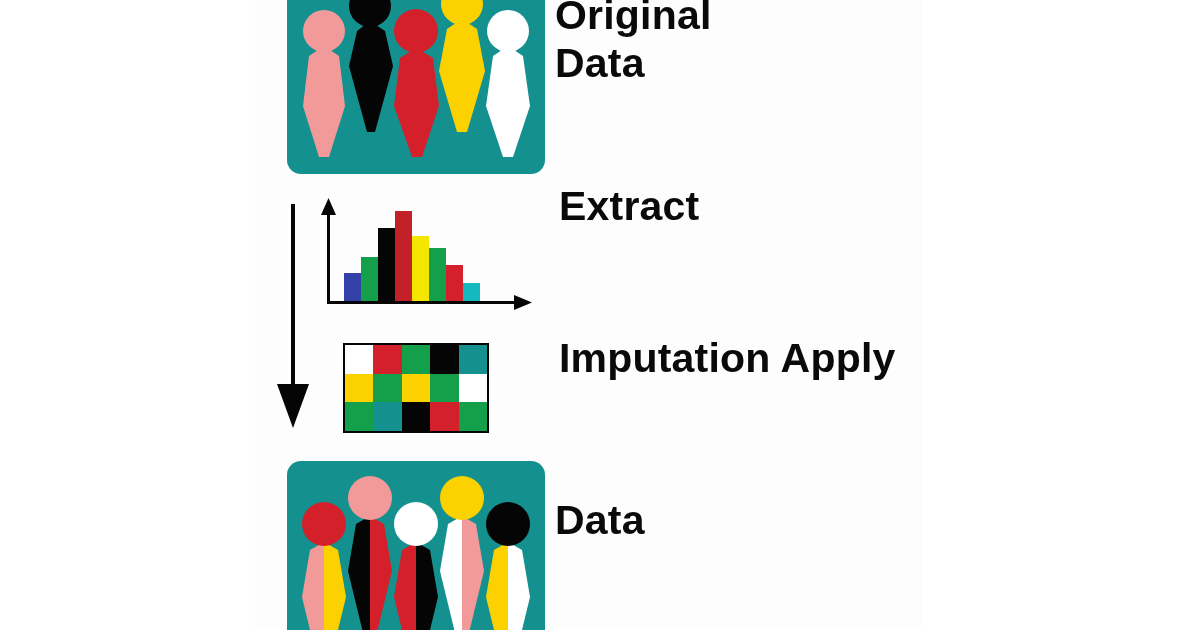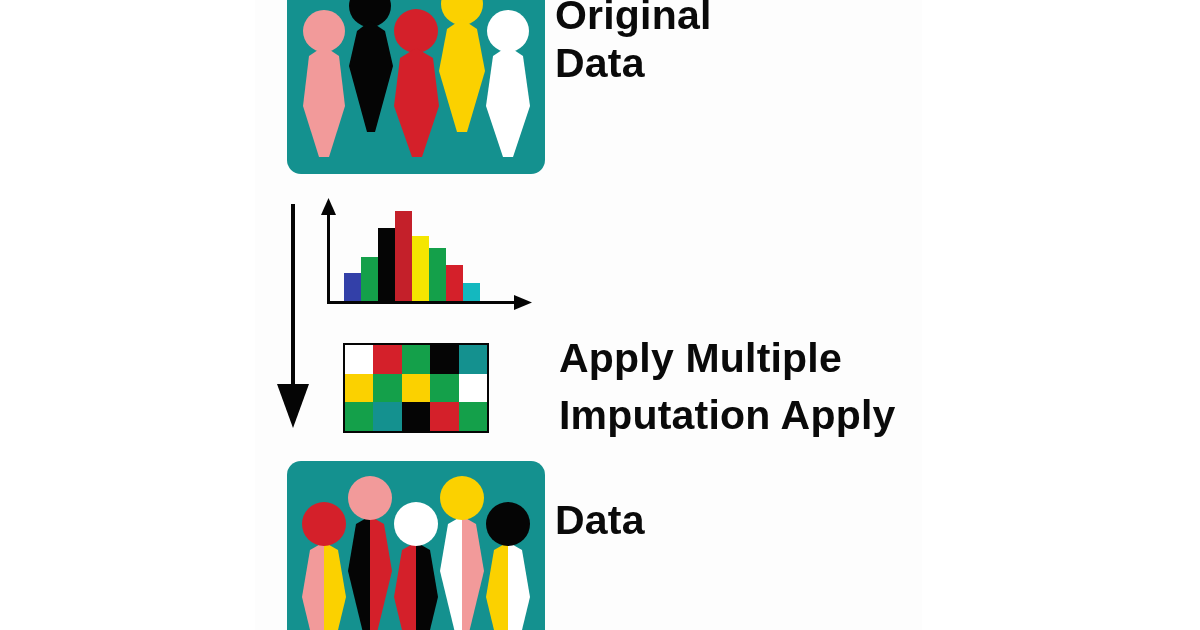--- a/index.html
+++ b/index.html
@@ -127,21 +127,21 @@
           <circle cx="221" cy="63" r="22" fill="#050505"></circle>
         </g>
       </svg>
   </div>
 
   <div class="label" style="left:555px;top:-9px;">
     <span>Original</span>
     <span>Data</span>
   </div>
   <div class="label" style="left:559px;top:178px;line-height:57px;">
+    <span>Extract</span>
   </div>
   <div class="label" style="left:559px;top:330px;line-height:57px;">
-    <span>Apply Multiple</span>
     <span>Imputation Apply</span>
   </div>
   <div class="label" style="left:555px;top:494px;line-height:53px;">
     <span>Data</span>
   </div>
 </div>
 
 </body></html>

